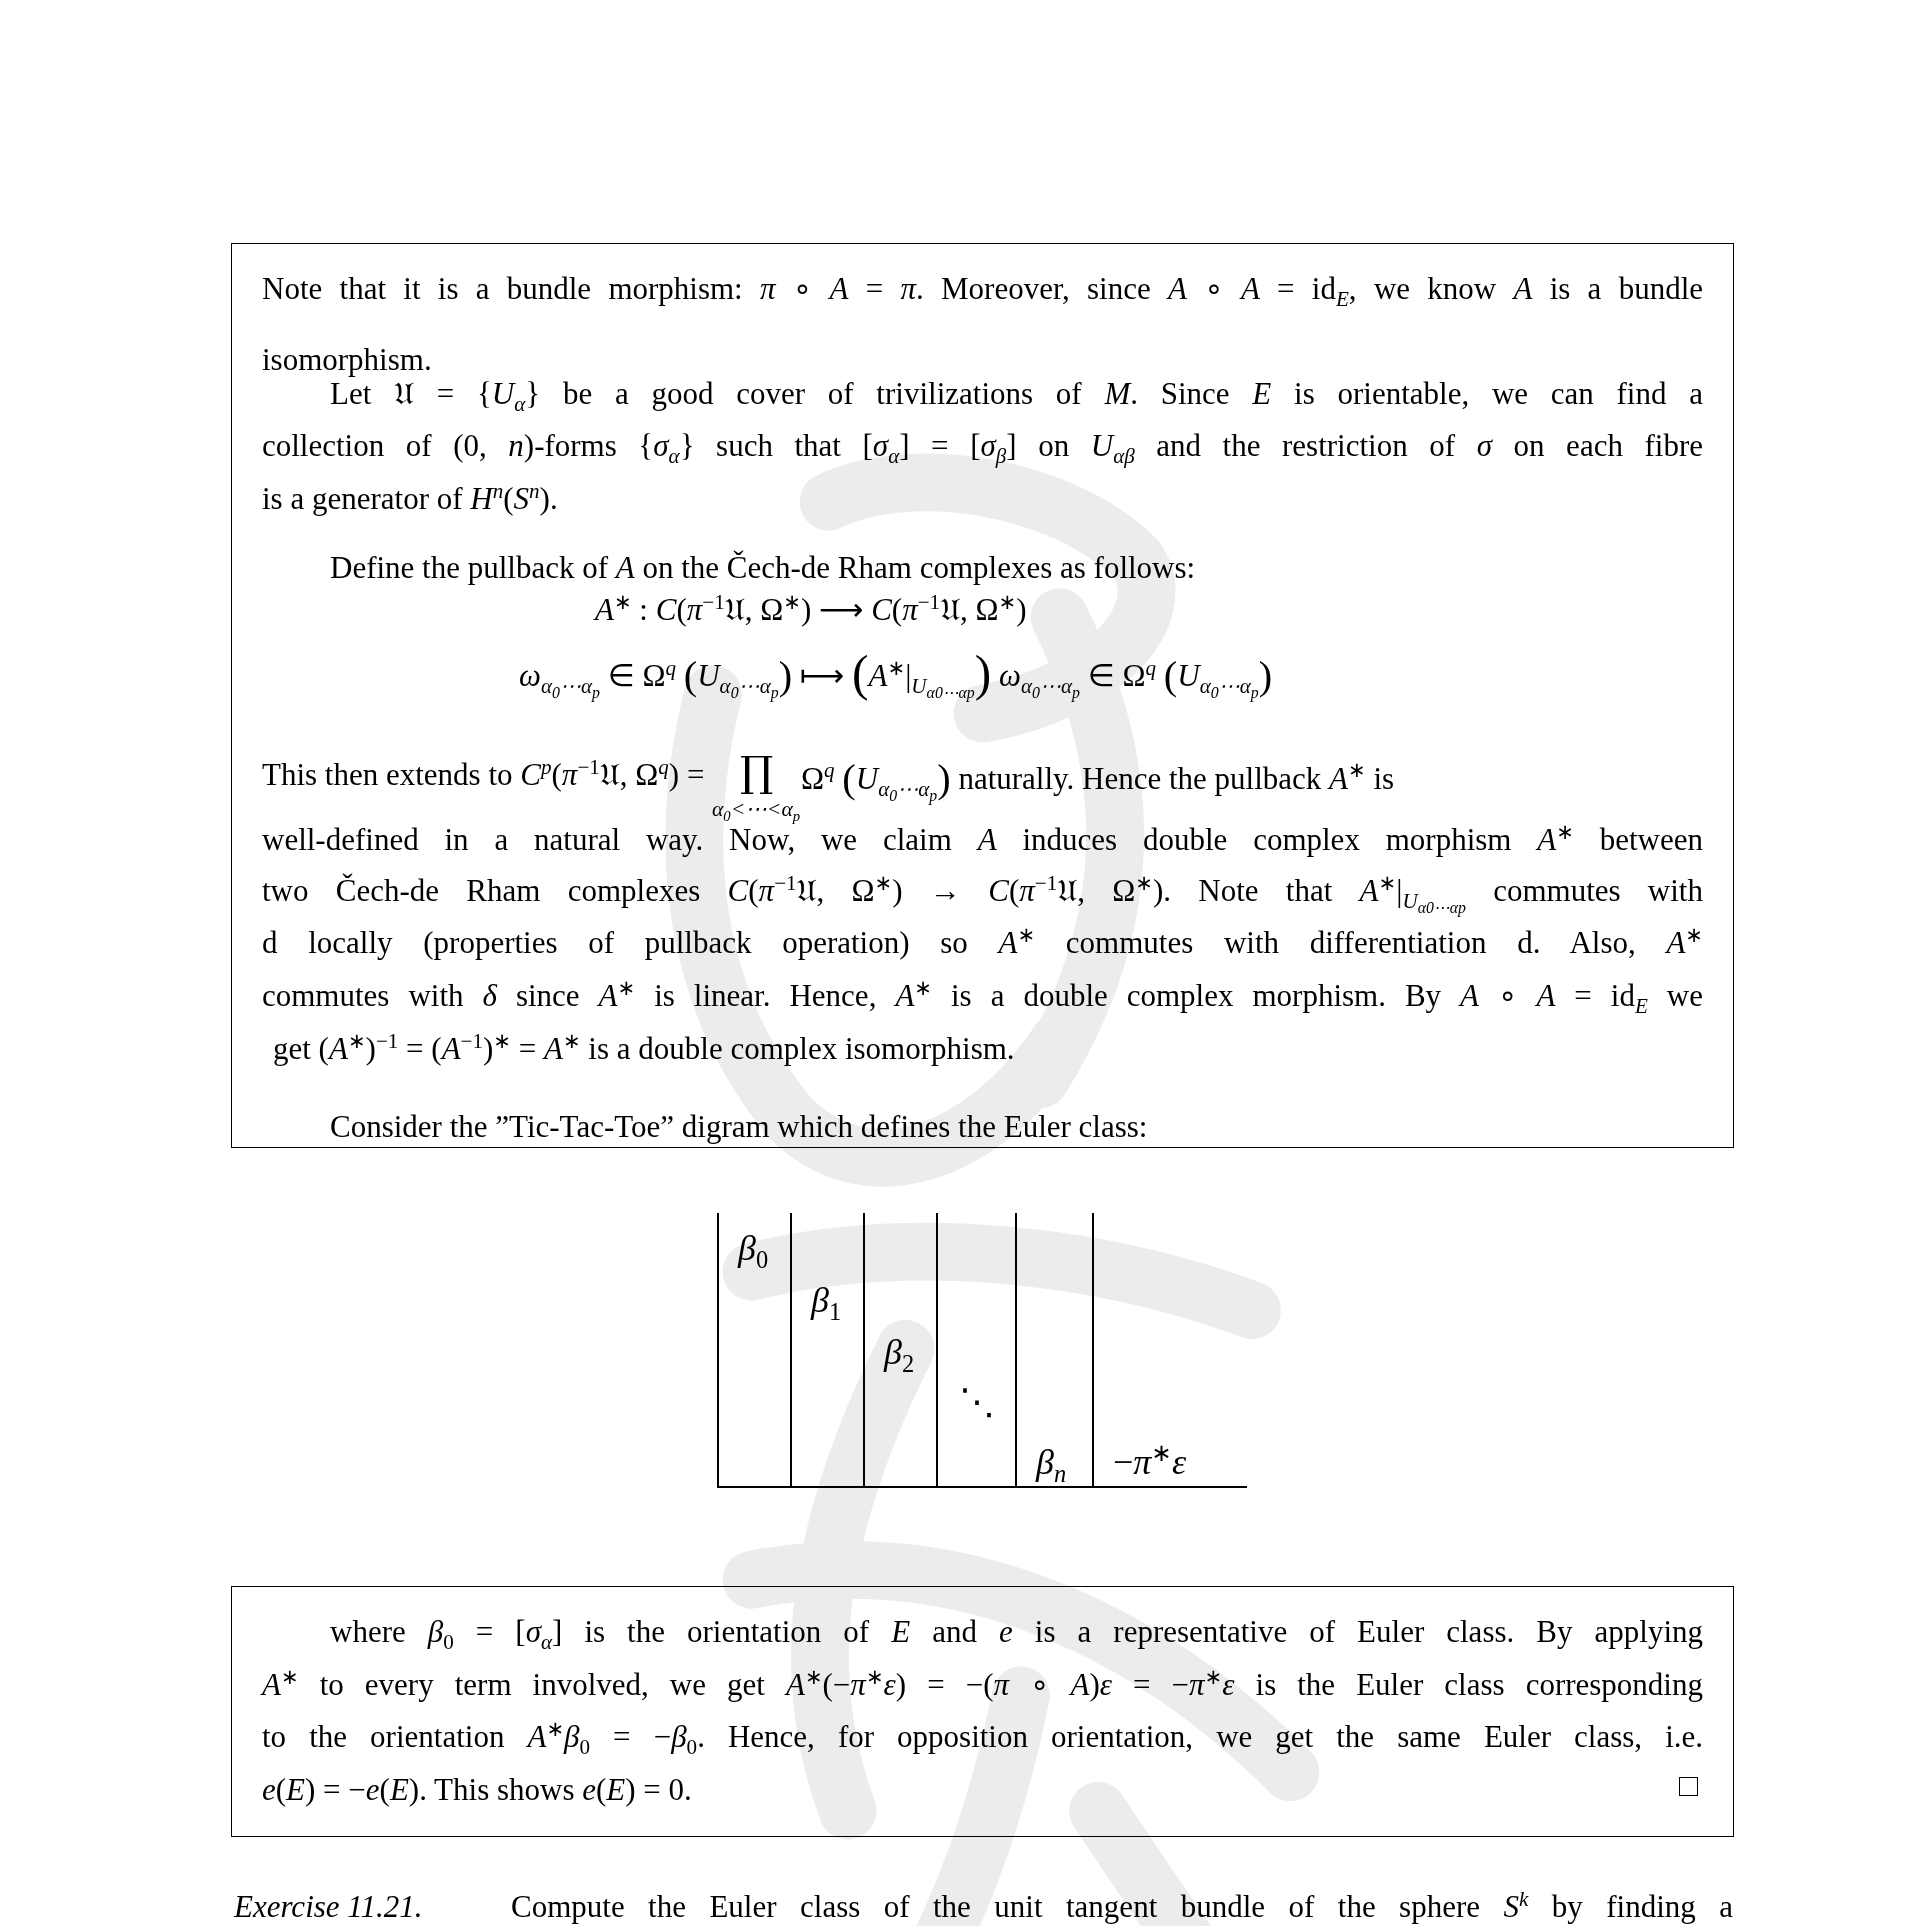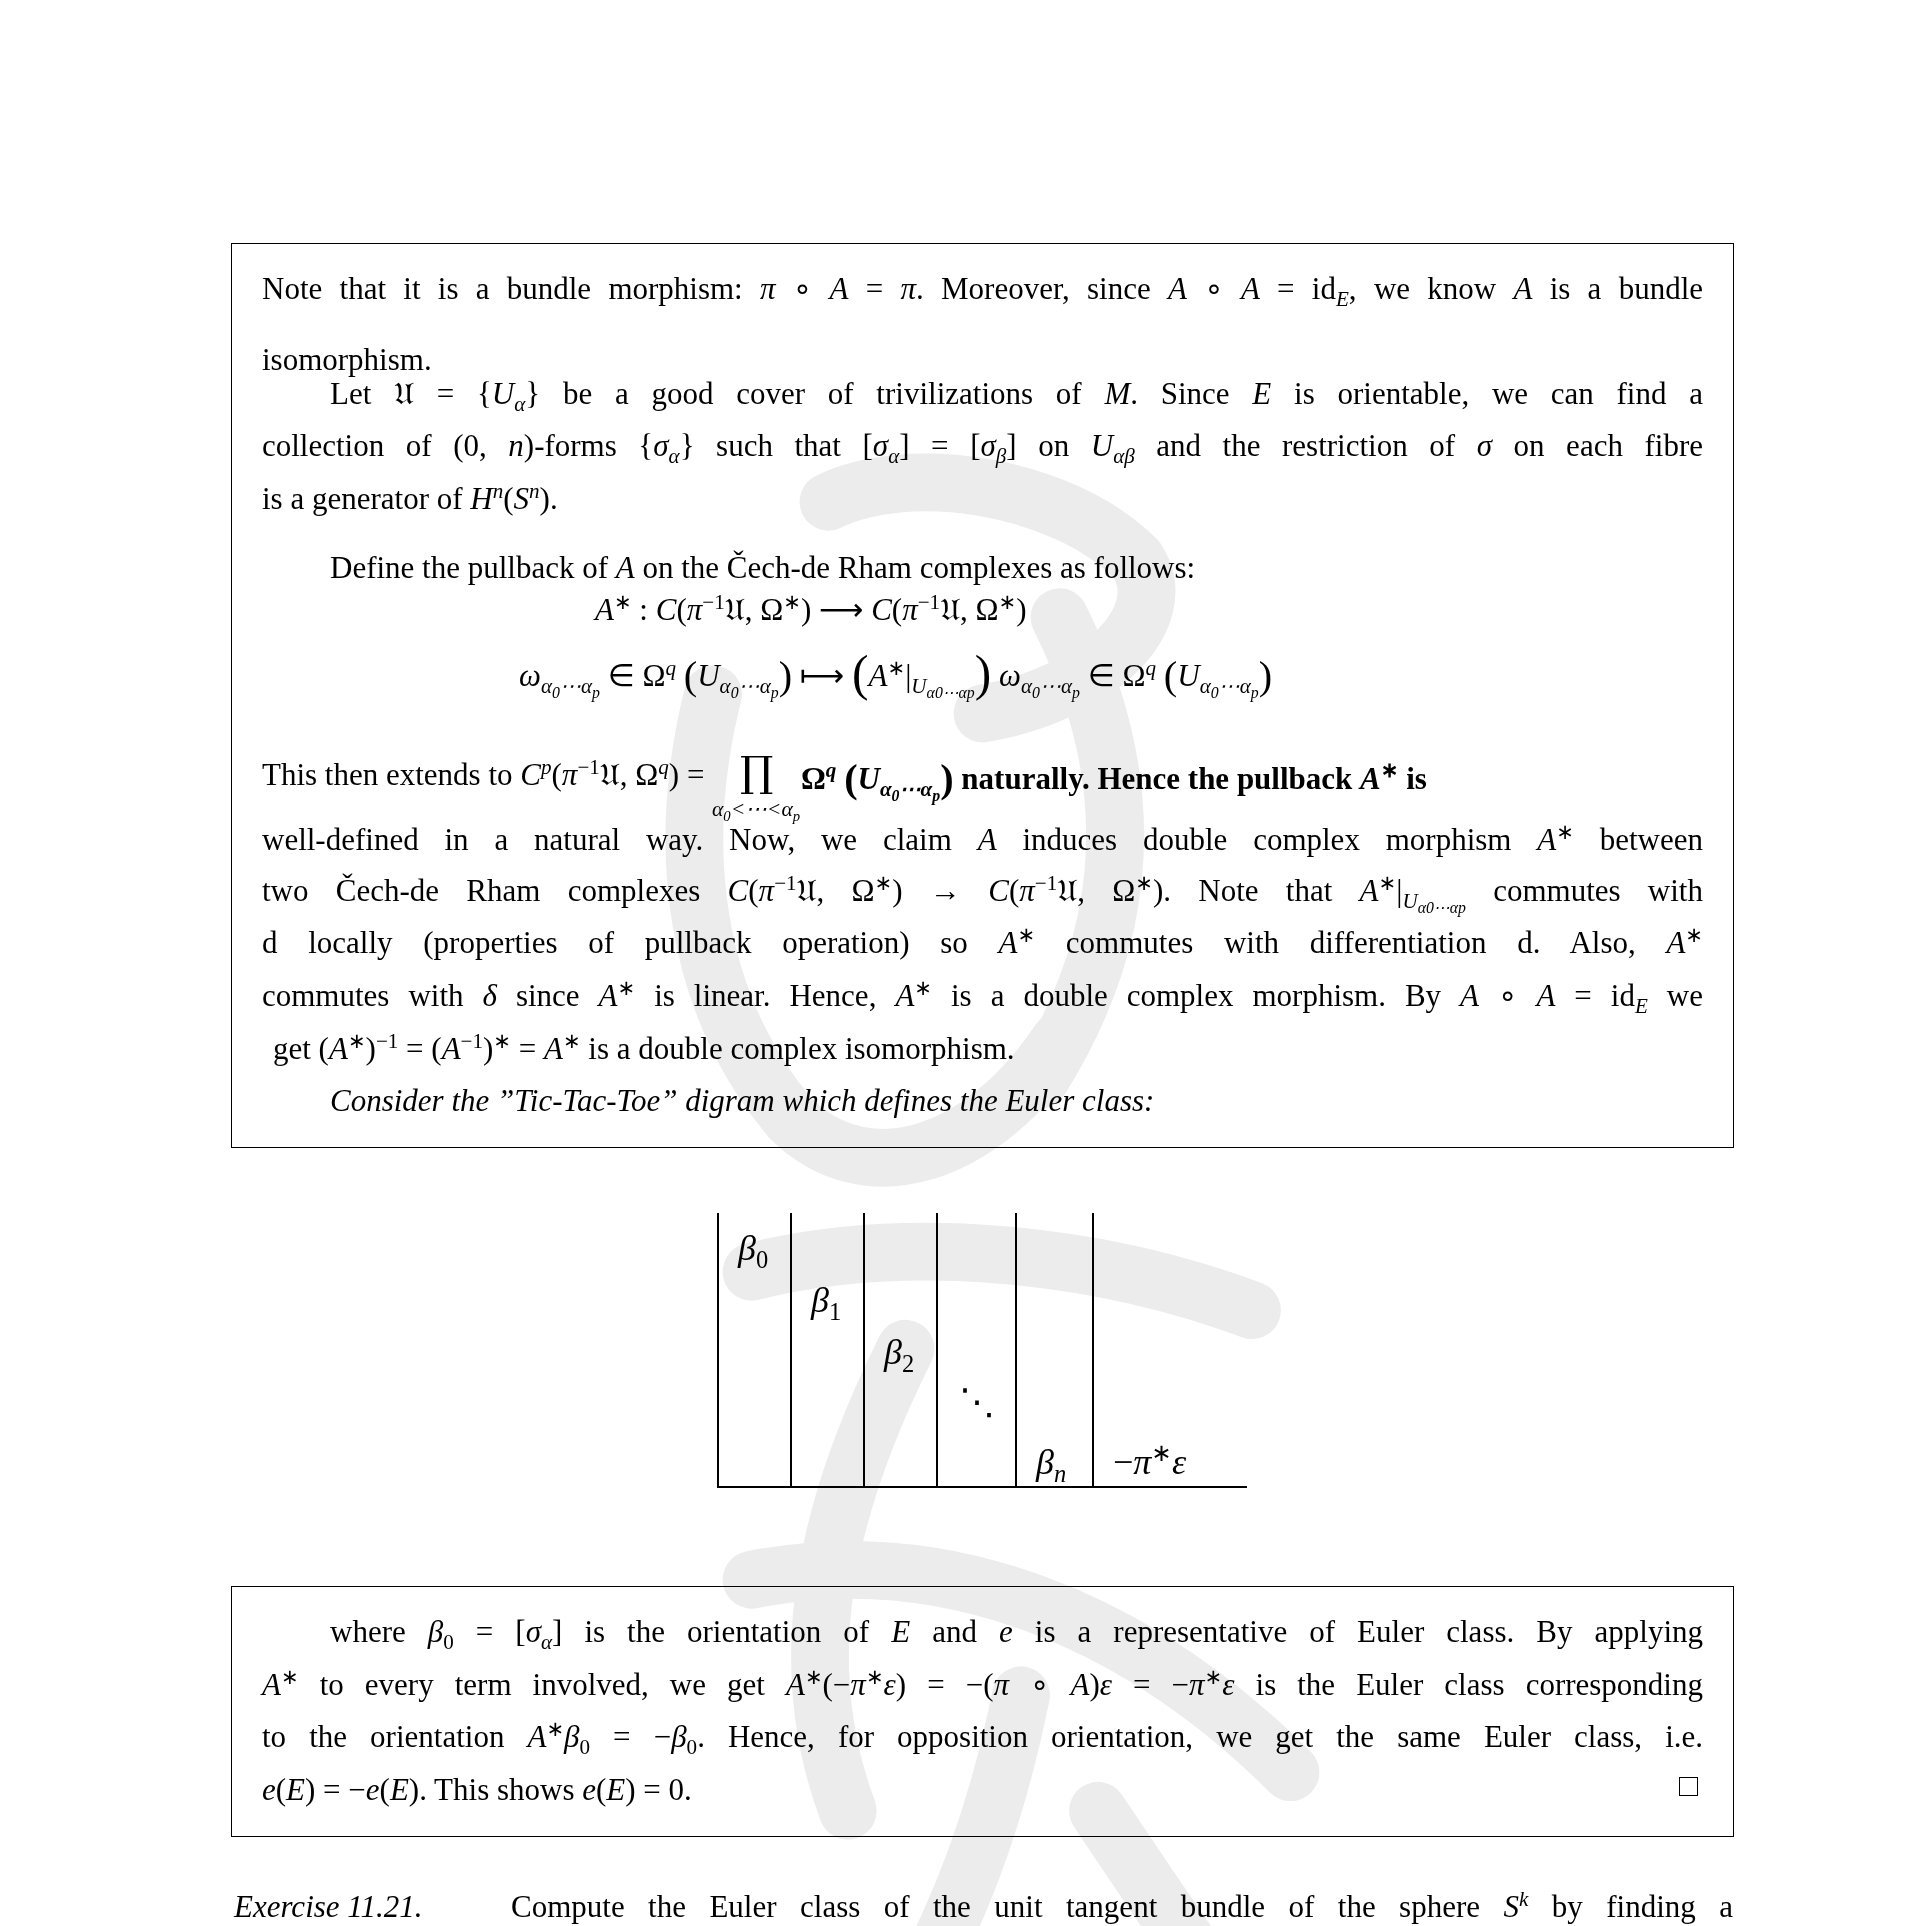--- a/index.html
+++ b/index.html
@@ -57,41 +57,41 @@
 
 <div class="ln" style="left:595px; top:594px;text-align:right;">
   <span class="m">A</span><sup>∗</sup> : <span class="m">C</span>(<span class="m">π</span><sup>−1</sup><span class="frak">𝔘</span>, Ω<sup>∗</sup>) ⟶ <span class="m">C</span>(<span class="m">π</span><sup>−1</sup><span class="frak">𝔘</span>, Ω<sup>∗</sup>)
 </div>
 <div class="ln" style="left:519px; top:649px;">
   <span class="m">ω</span><sub class="m">α<sub>0</sub>⋯α<sub>p</sub></sub> ∈ Ω<sup class="m">q</sup> <span class="big">(</span><span class="m">U</span><sub class="m">α<sub>0</sub>⋯α<sub>p</sub></sub><span class="big">)</span> ⟼ <span class="big" style="font-size:1.6em;">(</span><span class="m">A</span><sup>∗</sup>|<sub class="m">U<sub>α0⋯αp</sub></sub><span class="big" style="font-size:1.6em;">)</span> <span class="m">ω</span><sub class="m">α<sub>0</sub>⋯α<sub>p</sub></sub> ∈ Ω<sup class="m">q</sup> <span class="big">(</span><span class="m">U</span><sub class="m">α<sub>0</sub>⋯α<sub>p</sub></sub><span class="big">)</span>
 </div>
 
 <div class="ln" style="left:262px; top:759px; width:1441px;">
   <span style="position:absolute; left:0;">This then extends to <span class="m">C</span><sup class="m">p</sup>(<span class="m">π</span><sup>−1</sup><span class="frak">𝔘</span>, Ω<sup class="m">q</sup>) =</span>
-  <span style="position:absolute; left:539px;font-weight:bold;">Ω<sup class="m">q</sup> <span class="big">(</span><span class="m">U</span><sub class="m">α<sub>0</sub>⋯α<sub>p</sub></sub><span class="big">)</span> naturally. Hence the pullback <span class="m">A</span><sup>∗</sup> is</span>
+  <span style="position:absolute; left:539px;">Ω<sup class="m">q</sup> <span class="big">(</span><span class="m">U</span><sub class="m">α<sub>0</sub>⋯α<sub>p</sub></sub><span class="big">)</span> naturally. Hence the pullback <span class="m">A</span><sup>∗</sup> is</span>
 </div>
 <div class="prod" style="left:740px; top:747px;">∏</div>
 <div class="limits" style="left:712px; top:796px;">α<sub>0</sub>&lt;⋯&lt;α<sub>p</sub></div>
 
 <div class="ln just" style="left:262px; top:824px; width:1441px;">
   <span>well-defined in a natural way. Now, we claim <span class="m">A</span> induces double complex morphism <span class="m">A</span><sup>∗</sup> between</span>
 </div>
 <div class="ln just" style="left:262px; top:875px; width:1441px;">
   <span>two Čech-de Rham complexes <span class="m">C</span>(<span class="m">π</span><sup>−1</sup><span class="frak">𝔘</span>, Ω<sup>∗</sup>) → <span class="m">C</span>(<span class="m">π</span><sup>−1</sup><span class="frak">𝔘</span>, Ω<sup>∗</sup>). Note that <span class="m">A</span><sup>∗</sup>|<sub class="m">U<sub>α0⋯αp</sub></sub> commutes with</span>
 </div>
 <div class="ln just" style="left:262px; top:927px; width:1441px;">
   <span>d locally (properties of pullback operation) so <span class="m">A</span><sup>∗</sup> commutes with differentiation d. Also, <span class="m">A</span><sup>∗</sup></span>
 </div>
 <div class="ln just" style="left:262px; top:980px; width:1441px;">
   <span>commutes with <span class="m">δ</span> since <span class="m">A</span><sup>∗</sup> is linear. Hence, <span class="m">A</span><sup>∗</sup> is a double complex morphism. By <span class="m">A</span> ∘ <span class="m">A</span> = id<sub class="m">E</sub> we</span>
 </div>
 <div class="ln" style="left:273px; top:1033px;">
   get (<span class="m">A</span><sup>∗</sup>)<sup>−1</sup> = (<span class="m">A</span><sup>−1</sup>)<sup>∗</sup> = <span class="m">A</span><sup>∗</sup> is a double complex isomorphism.
 </div>
-<div class="ln" style="left:330px; top:1085px;font-style:italic;">Consider the ”Tic-Tac-Toe” digram which defines the Euler class:</div>
+<div class="ln" style="left:330px; top:1111px;">Consider the ”Tic-Tac-Toe” digram which defines the Euler class:</div>
 
 <div class="diagram" style="left:0; top:0;">
   <div class="vline" style="left:717px; top:1213px; height:275px;"></div>
   <div class="vline" style="left:790px; top:1213px; height:275px;"></div>
   <div class="vline" style="left:863px; top:1213px; height:275px;"></div>
   <div class="vline" style="left:936px; top:1213px; height:275px;"></div>
   <div class="vline" style="left:1015px; top:1213px; height:275px;"></div>
   <div class="vline" style="left:1092px; top:1213px; height:275px;"></div>
   <div class="hline" style="left:717px; top:1486px; width:530px;"></div>
 

